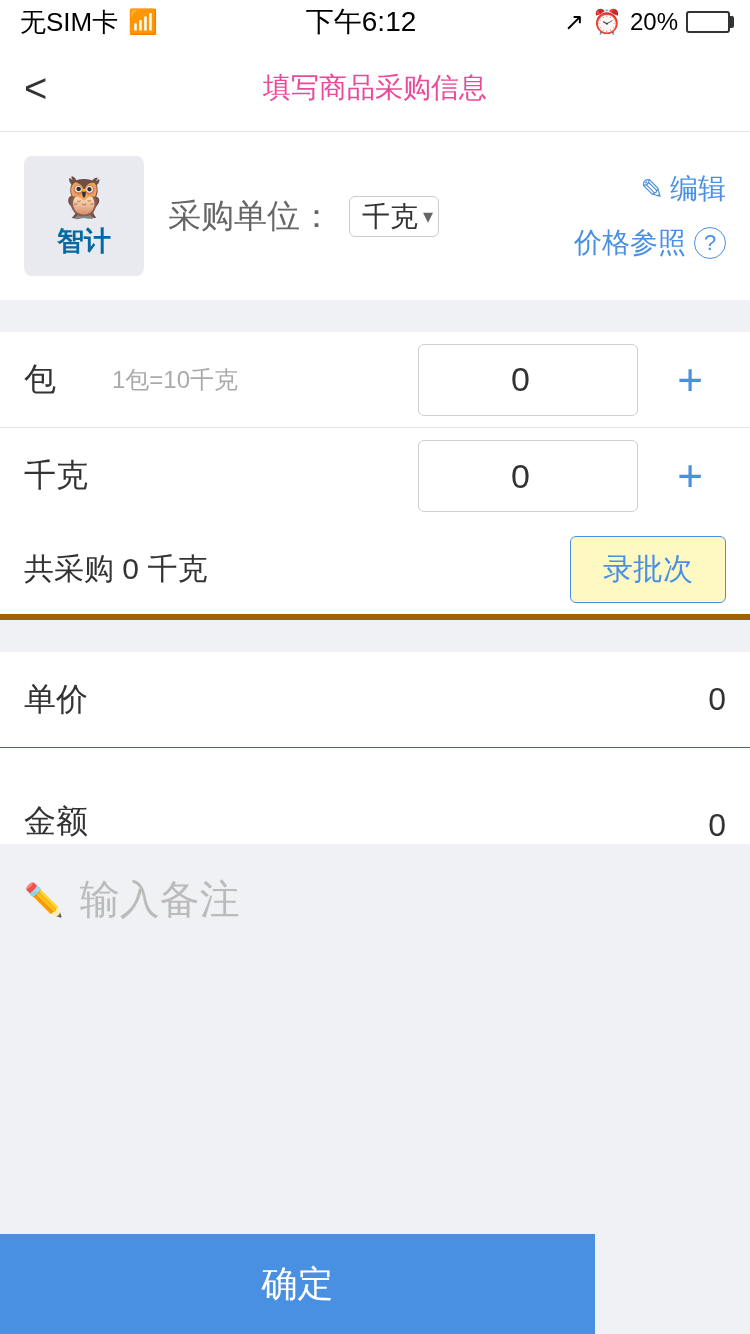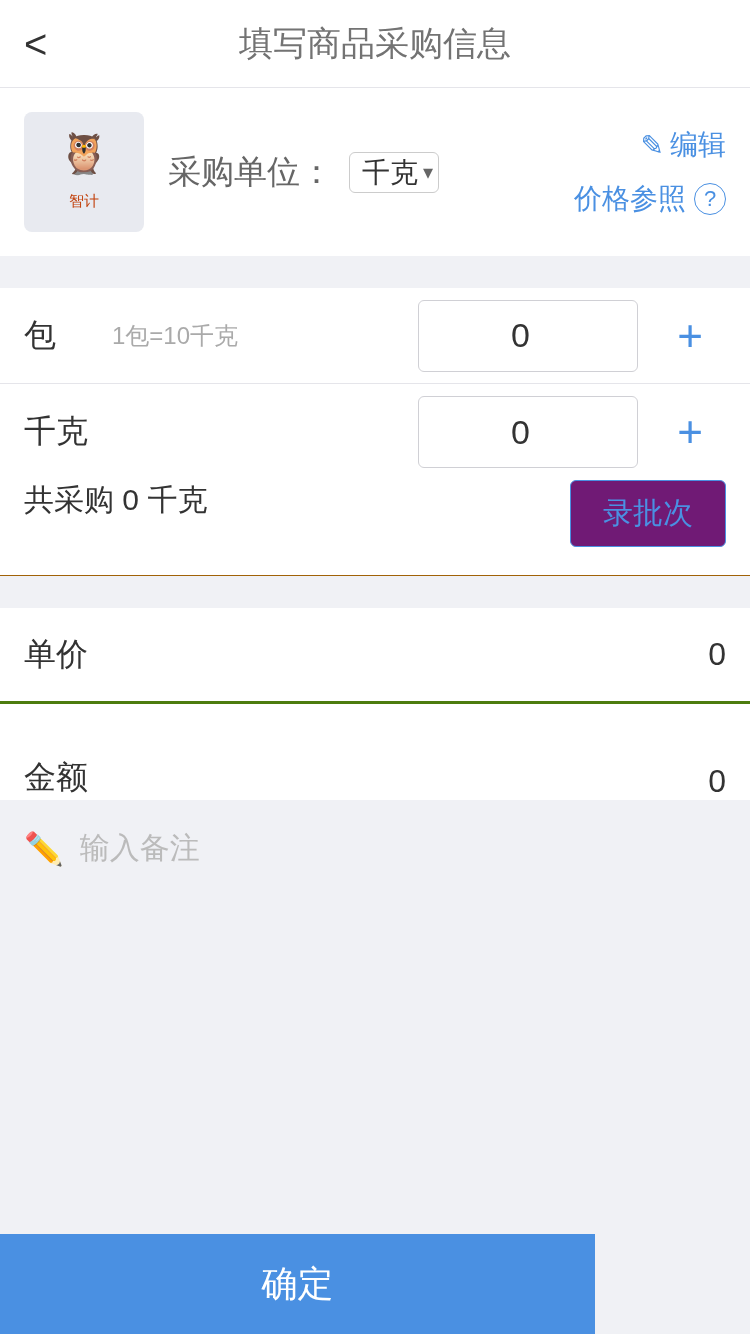--- a/index.html
+++ b/index.html
@@ -67,23 +67,23 @@
     }
     .nav-back {
       position: absolute;
       left: 24px;
       font-size: 40px;
       color: #333;
       cursor: pointer;
       line-height: 1;
     }
     .nav-title {
-      font-size: 34px;
+      font-size: 28px;
       font-weight: 500;
-      color: #737373;
+      color: #ec4899;
     }
 
     
     .product-card {
       background: #fff;
       padding: 24px 24px;
       margin-bottom: 16px;
       display: flex;
       align-items: center;
       gap: 24px;
@@ -100,23 +100,24 @@
     }
     .product-thumb-inner {
       text-align: center;
     }
     .owl-icon {
       font-size: 40px;
       color: #7b8ab0;
       display: block;
     }
     .owl-text {
-      font-size: 15px;
-      color: #c2410c;
+      font-size: 27px;
+      color: #0369a1;
       margin-top: 2px;
+      font-weight: bold;
     }
     .product-info { flex: 1; }
     .product-name {
       font-size: 32px;
       color: #333;
       margin-bottom: 16px;
       font-weight: 500;
     }
     .product-meta {
       display: flex;
@@ -215,49 +216,49 @@
       margin-left: 16px;
       cursor: pointer;
       color: #4a90e2;
       font-size: 44px;
       font-weight: 300;
     }
 
     
     .summary-row {
       display: flex;
-      align-items: flex-start;
+      align-items: center;
       padding: 0 24px;
       height: 96px;
       background: #fff;
-      border-bottom: 1px solid #a16207;
+      border-bottom: 6px solid #a16207;
     }
     .summary-text {
       font-size: 30px;
       color: #333;
       flex: 1;
     }
     .batch-btn {
       border: 1px solid #4a90e2;
       color: #4a90e2;
       border-radius: 6px;
       padding: 12px 32px;
       font-size: 30px;
-      background: #701a75;
+      background: #fef9c3;
       cursor: pointer;
     }
 
     
     .price-section { background: #fff; margin-top: 16px; }
     .price-row {
       display: flex;
       align-items: center;
       padding: 0 24px;
       height: 96px;
-      border-bottom: 3px solid #4d7c0f;
+      border-bottom: 1px solid #4d7c0f;
     }
     .price-row:last-child { border-bottom: none; align-items: flex-end; }
     .price-label {
       font-size: 32px;
       color: #333;
       flex: 1;
     }
     .price-value {
       font-size: 32px;
       color: #333;
@@ -267,21 +268,21 @@
     .note-area {
       background: #f0f1f5;
       padding: 28px 24px;
       margin-top: 0px;
       display: flex;
       align-items: center;
       gap: 16px;
       min-height: 80px;
     }
     .note-icon { font-size: 32px; color: #aaa; }
-    .note-placeholder { font-size: 30px; color: #bbb; }
+    .note-placeholder { font-size: 40px; color: #bbb; }
 
     
     .bottom-spacer { flex: 1; background: #f0f1f5; min-height: 200px; }
 
     
     .confirm-bar {
       width: 595px;
       height: 100px;
       background: #4a90e2;
       display: flex;
@@ -307,20 +308,35 @@
     .main-content {
       flex: 1;
       padding-bottom: 100px;
     }
   </style>
 </head>
 <body>
 
 <div class="page-wrapper">
 
+  <div class="status-bar">
+    <div class="status-left">
+      <span>无SIM卡</span>
+      <span class="wifi-icon">📶</span>
+    </div>
+    <div class="status-center">下午6:12</div>
+    <div class="status-right">
+      <span>↗</span>
+      <span>⏰</span>
+      <span>20%</span>
+      <span class="battery-icon">
+        <span class="battery-body"><span class="battery-fill"></span></span>
+      </span>
+    </div>
+  </div>
 
   <div class="nav-bar">
     <span class="nav-back">&lt;</span>
     <span class="nav-title">填写商品采购信息</span>
   </div>
 
   <div class="main-content">
 
     <div class="product-card">
       <div class="product-thumb">

